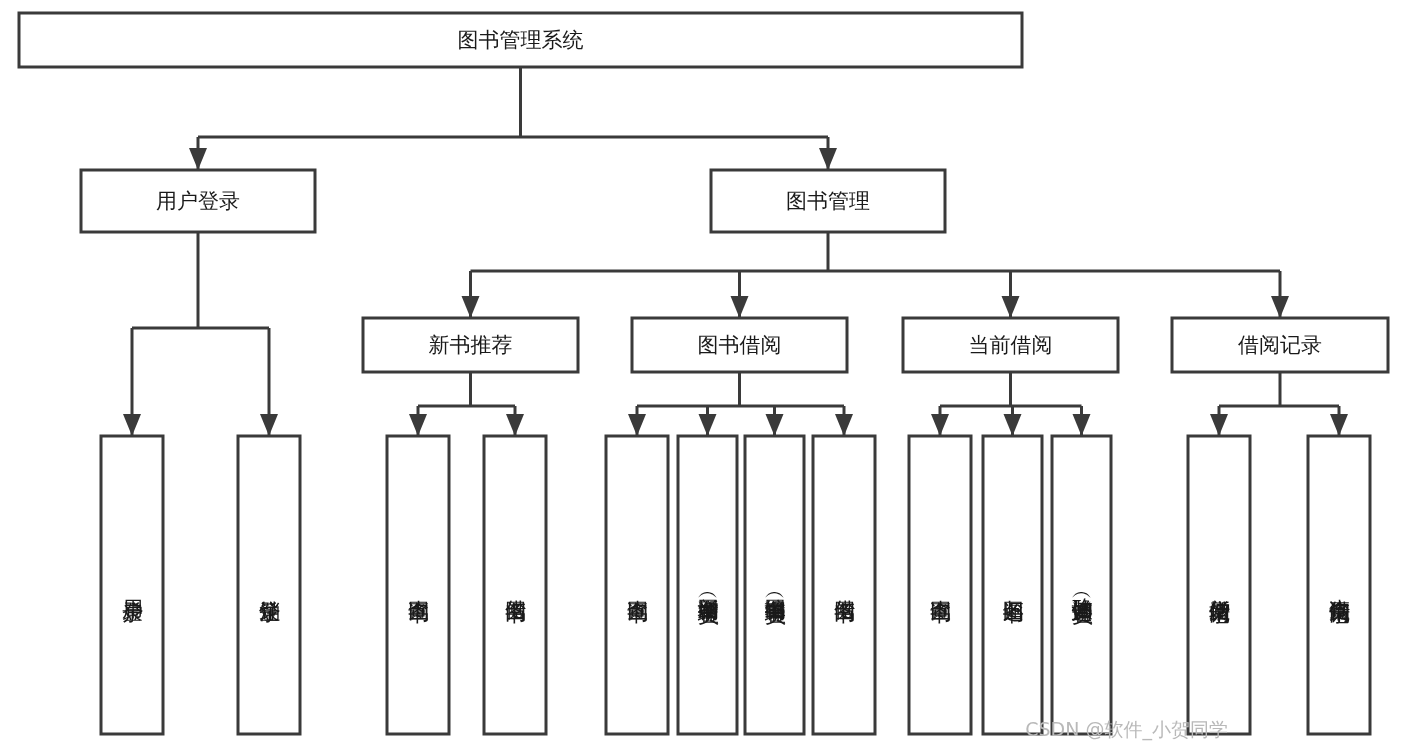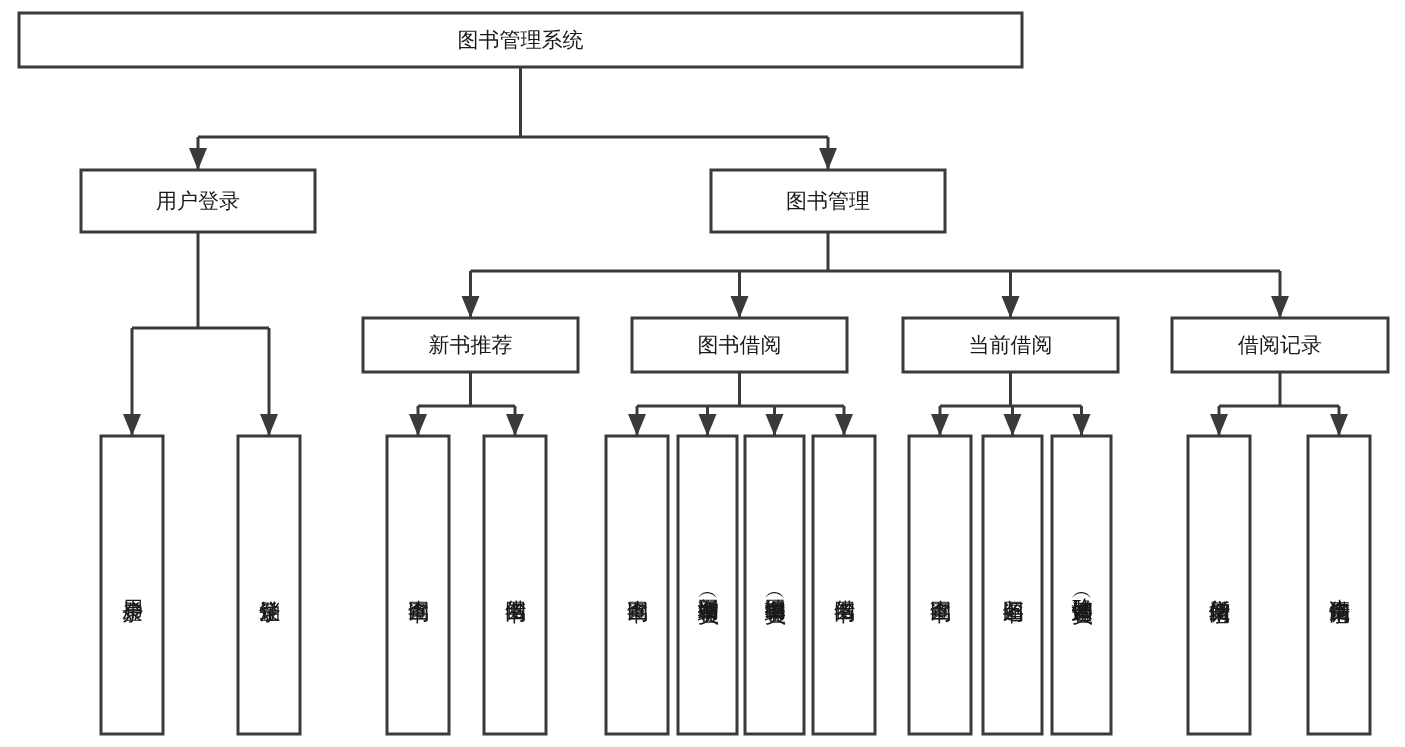--- a/index.html
+++ b/index.html
@@ -174,14 +174,15 @@
       <div class="leaf-label-cell" style="left: 678px; top: 436px; width: 59px; height: 298px;">新增图书（管理员）</div>
       <div class="leaf-label-cell" style="left: 745px; top: 436px; width: 59px; height: 298px;">编辑图书（管理员）</div>
       <div class="leaf-label-cell" style="left: 813px; top: 436px; width: 62px; height: 298px;">借阅图书</div>
       <div class="leaf-label-cell" style="left: 909px; top: 436px; width: 62px; height: 298px;">查询图书</div>
       <div class="leaf-label-cell" style="left: 983px; top: 436px; width: 59px; height: 298px;">归还图书</div>
       <div class="leaf-label-cell" style="left: 1052px; top: 436px; width: 59px; height: 298px;">确认归还（管理员）</div>
       <div class="leaf-label-cell" style="left: 1188px; top: 436px; width: 62px; height: 298px;">新增借阅记录</div>
       <div class="leaf-label-cell" style="left: 1308px; top: 436px; width: 62px; height: 298px;">查询借阅记录</div>
     </div>
 
+  <div class="watermark">CSDN @软件_小贺同学</div>
 
 </div>
 
 </body></html>

